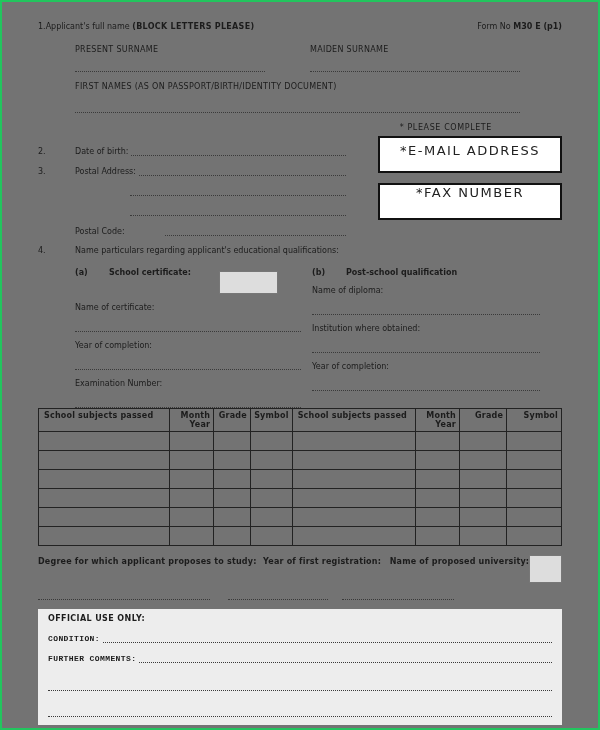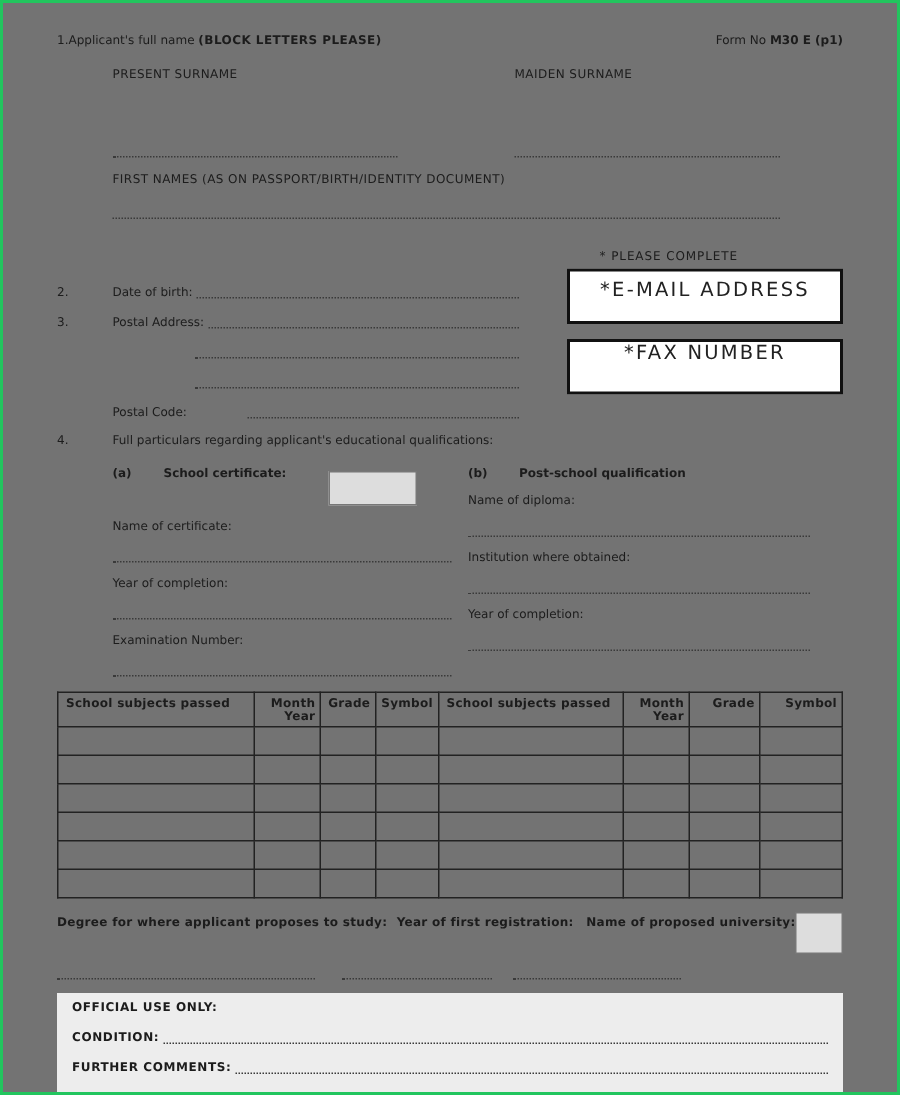--- a/index.html
+++ b/index.html
@@ -16,28 +16,28 @@
     padding:20px 36px 0 36px;overflow:hidden;
   }
   b,.b{font-weight:bold;}
   .caps{letter-spacing:.3px;}
   
   .dot{border-bottom:1px dotted #3a3a3a;height:9px;}
   .grow{flex:1;}
   
   .hdr{display:flex;justify-content:space-between;align-items:baseline;}
   
-  .indent{margin-left:37px;gap:33px;}
+  .indent{margin-left:37px;}
   .names-grid{display:grid;grid-template-columns:235px 1fr;}
   .nm-lbl{margin-top:14px;}
   .nline-l{width:190px;margin-top:8px;}
   .nline-r{margin-right:42px;margin-top:8px;}
   .firstnames{margin-top:10px;}
   .longline{margin-left:37px;margin-right:42px;margin-top:12px;}
-  .please{ text-align:right;margin-right:70px;margin-top:20px;letter-spacing:.6px;}
+  .please{ text-align:right;margin-right:70px;margin-top:10px;letter-spacing:.6px;}
   
   .items-wrap{display:flex;margin-top:4px;}
   .items-left{width:308px;}
   .itemrow{display:flex;align-items:flex-end;margin-top:10px;}
   .no{width:37px;}
   .lblpad{white-space:nowrap;padding-right:3px;}
   .sp92{width:92px;}
   .sp37{width:37px;}
   .boxes-col{margin-left:auto;width:184px;}
   .bigbox{
@@ -55,42 +55,42 @@
   .greybox-sm{
     width:57px;height:21px;background:#ddd;border:1px solid #777;
     margin-left:28px;margin-top:3px;
   }
   .qcol-r{margin-right:22px;}
   .qfield{margin-top:9px;}
   .qline{margin-top:10px;}
   .qcol-l .qline{width:226px;}
   
   table.subjects{
-    width:100%;border-collapse:collapse;margin-top:10px;table-layout:fixed;
+    width:100%;border-collapse:collapse;table-layout:fixed;
   }
   table.subjects th,table.subjects td{
     border:1px solid #222;padding:2px 3px;font-size:8px;
   }
   table.subjects th{font-weight:bold;text-align:right;vertical-align:top;letter-spacing:.2px;}
   table.subjects th.lft{text-align:left;padding-left:5px;}
   table.subjects td{height:14px;}
   
   .degrow{display:flex;align-items:flex-start;margin-top:11px;}
   .degrow .lab{font-weight:bold;letter-spacing:.2px;white-space:nowrap;}
   .g12{width:12px;}.g16{width:16px;}
   .greybox-uni{width:57px;height:26px;background:#ddd;border:1px solid #777;margin-left:auto;margin-top:-2px;}
   .degl{display:flex;margin-top:7px;}
   .dl1{width:172px;}.dl2{width:100px;margin-left:18px;}.dl3{width:112px;margin-left:14px;}
   
   .official{
     background:#ededed;margin-top:9px;padding:5px 10px 8px 10px;
   }
   .official .title{font-weight:bold;letter-spacing:.4px;}
   .offrow{display:flex;align-items:flex-end;margin-top:10px;}
-  .offrow .lab{font-weight:bold;letter-spacing:.4px;padding-right:3px;white-space:nowrap;}
+  .offrow .lab{font-weight:bold;letter-spacing:.4px;padding-right:3px;white-space:nowrap;font-family:Liberation Mono, monospace;}
   .offline{margin-top:16px;}
 </style>
 </head>
 <body>
 
 <div class="sheet">
 
   <div class="hdr">
     <div>
       <span>1.Applicant's full name </span><b class="caps">(BLOCK LETTERS PLEASE)</b>
@@ -143,21 +143,21 @@
         <span>*E-MAIL ADDRESS</span>
       </div>
       <div class="bigbox fax">
         <span>*FAX NUMBER</span>
       </div>
     </div>
   </div>
 
   <div class="item4">
     <span class="no">4.</span>
-    <span>Full particulars regarding applicant's educational qualifications:</span>
+    <span>Name particulars regarding applicant's educational qualifications:</span>
   </div>
 
   <div class="qual-grid">
     <div class="qcol-l">
       <div class="qhead">
         <span class="qno">(a)</span>
         <b>School certificate:</b>
         <span class="greybox-sm"></span>
       </div>
       <div class="qfield">Name of certificate:</div>
@@ -262,21 +262,21 @@
           <td></td>
           <td></td>
           <td></td>
           <td></td>
           <td></td>
         </tr>
     </tbody>
   </table>
 
   <div class="degrow">
-    <span class="lab">Degree for where applicant proposes to study:</span>
+    <span class="lab">Degree for which applicant proposes to study:</span>
     <span class="g12"></span>
     <span class="lab">Year of first registration:</span>
     <span class="g16"></span>
     <span class="lab">Name of proposed university:</span>
     <span class="greybox-uni"></span>
   </div>
   <div class="degl">
     <span class="dot dl1"></span>
     <span class="dot dl2"></span>
     <span class="dot dl3"></span>

